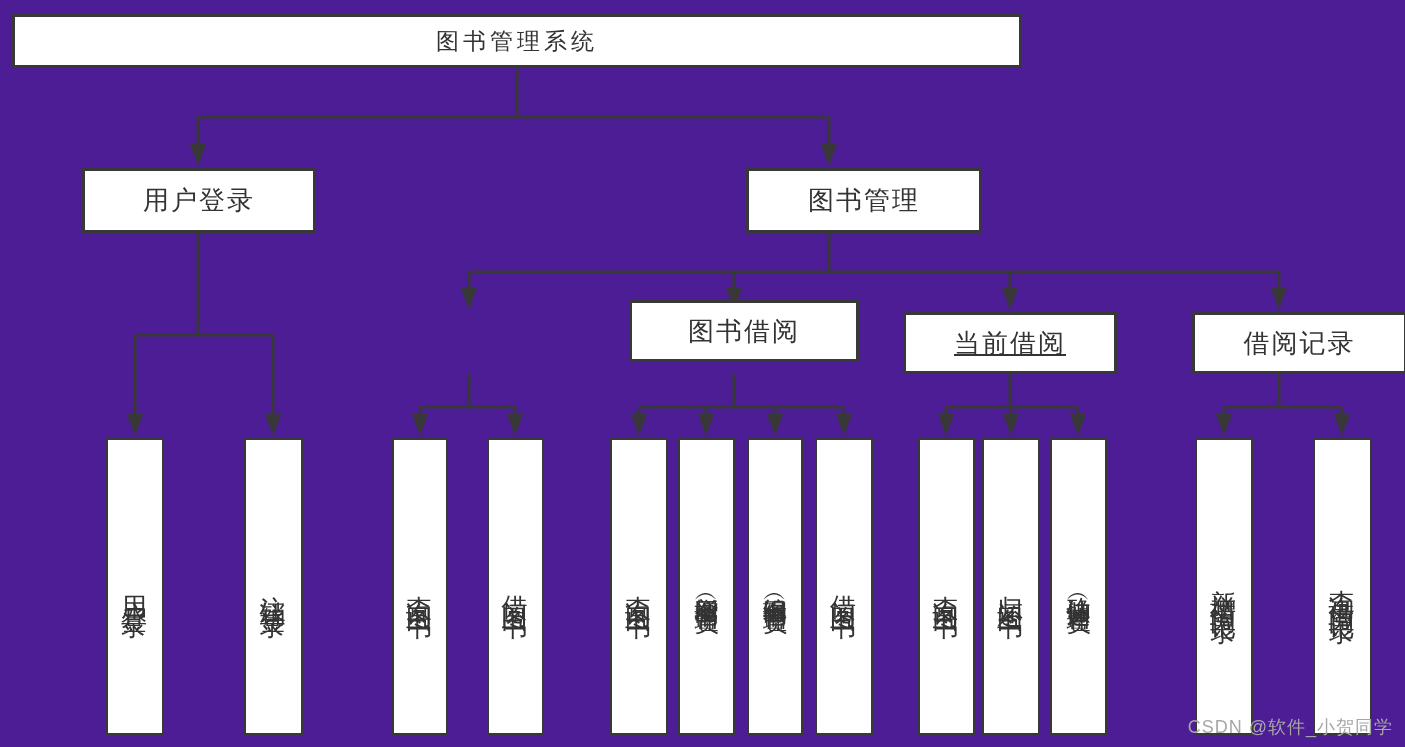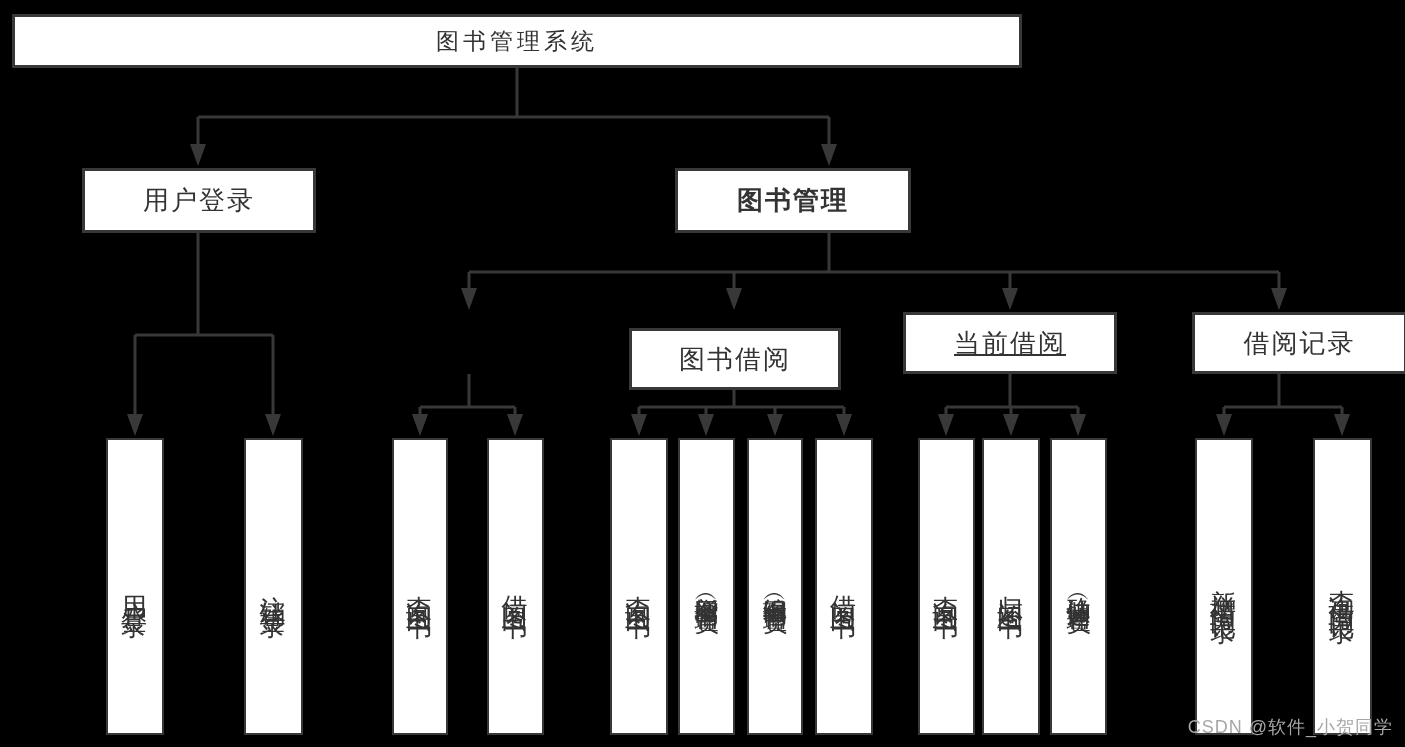--- a/index.html
+++ b/index.html
@@ -1,20 +1,20 @@
 <!DOCTYPE html>
 <html><head>
 <meta charset="utf-8">
 <style>
   html, body { margin: 0; padding: 0; background: #ffffff; }
   .canvas {
     position: relative;
     width: 1405px;
     height: 747px;
-    background: #000000;
+    background: #4c1d95;
     overflow: hidden;
     font-family: "Liberation Sans", "DejaVu Sans", sans-serif;
   }
   .connectors {
     position: absolute;
     left: 0; top: 0;
     width: 1405px; height: 747px;
     pointer-events: none;
   }
   .box {
@@ -100,25 +100,25 @@
     </g>
   </svg>
 
   <div class="box root-box" style="left:12px; top:14px; width:1010px; height:54px;">
     <span>图书管理系统</span>
   </div>
 
   <div class="box" style="left:82px; top:168px; width:234px; height:65px;">
     <span>用户登录</span>
   </div>
-  <div class="box" style="left:675px; top:168px; width:236px; height:65px;font-weight:bold;">
+  <div class="box" style="left:746px; top:168px; width:236px; height:65px;">
     <span>图书管理</span>
   </div>
 
-  <div class="box" style="left:629px; top:328px; width:212px; height:62px;text-align:right;">
+  <div class="box" style="left:629px; top:300px; width:230px; height:62px;text-align:right;">
     <span>图书借阅</span>
   </div>
   <div class="box" style="left:903px; top:312px; width:214px; height:62px;text-decoration:underline;">
     <span>当前借阅</span>
   </div>
   <div class="box" style="left:1172px; top:312px; width:215px; height:62px;margin-left:20px;">
     <span>借阅记录</span>
   </div>
 
   <div class="box leaf" style="left:106px; top:438px; width:58px; height:297px;">

